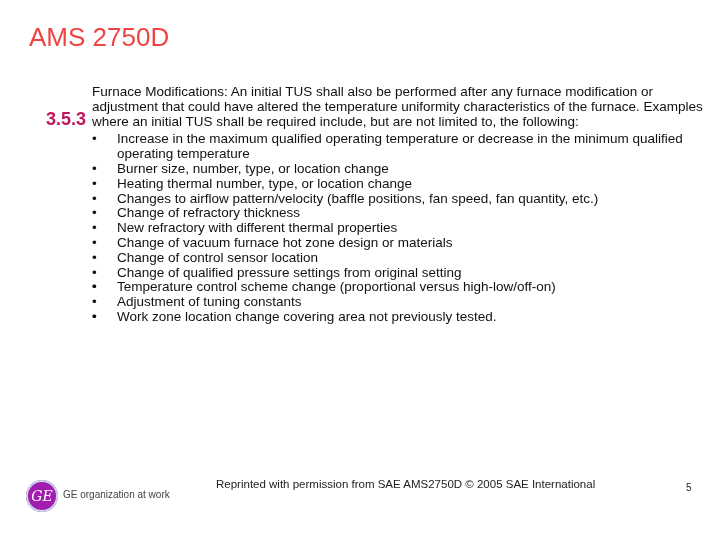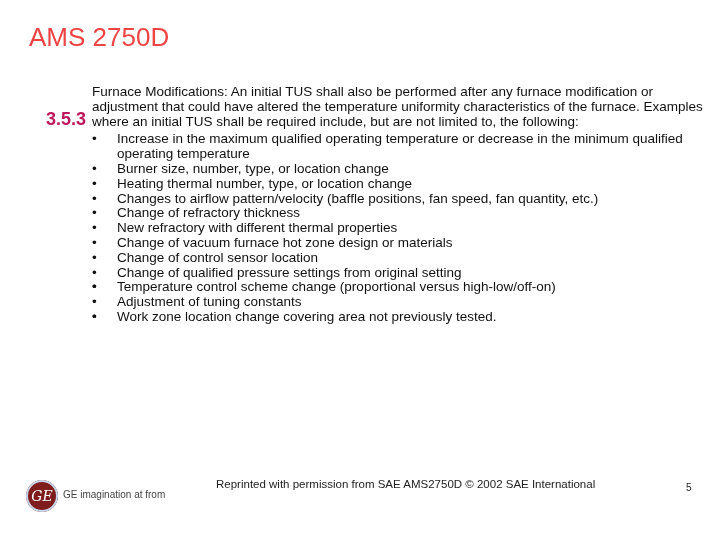--- a/index.html
+++ b/index.html
@@ -7,21 +7,21 @@
   .title{position:absolute;left:29px;top:22px;font-size:26px;color:#ef4444;font-family:"Liberation Sans",sans-serif;}
   .sec-num{position:absolute;left:46px;top:85px;font-size:18px;color:#be185d;font-weight:bold;margin-top:24px;}
   .body{position:absolute;left:92px;top:85px;width:615px;font-size:13.5px;color:#111;line-height:14.8px;}
   .intro{margin:0 0 3px 0;}
   ul{list-style:none;margin:0;padding:0;}
   li{position:relative;padding-left:25px;line-height:14.8px;}
   li .bullet{position:absolute;left:0;top:0;}
   .closing{margin-top:6px;}
   .footer-text{position:absolute;left:216px;top:478px;font-size:11.5px;color:#222;}
   .page-num{position:absolute;left:686px;top:482px;font-size:10px;color:#222;}
-  .logo{position:absolute;left:26px;top:480px;width:32px;height:32px;border-radius:50%;background:#7f1d1d;color:#fff;font-family:"DejaVu Serif",serif;font-style:italic;font-size:14px;display:flex;align-items:center;justify-content:center;box-shadow:0 0 0 2px #c9d6ea inset;}
+  .logo{position:absolute;left:26px;top:480px;width:32px;height:32px;border-radius:50%;background:#a21caf;color:#fff;font-family:"DejaVu Serif",serif;font-style:italic;font-size:14px;display:flex;align-items:center;justify-content:center;box-shadow:0 0 0 2px #c9d6ea inset;}
   .tagline{position:absolute;left:63px;top:489px;font-size:10px;color:#444;}
 </style>
 </head>
 <body>
 
 <div class="title">AMS 2750D</div>
 
 <div class="sec-num">3.5.3</div>
 
 <div class="body">
@@ -38,15 +38,15 @@
     <li><span class="bullet">•</span><span>Change of qualified pressure settings from original setting</span></li>
     <li><span class="bullet">•</span></li>
     <li><span class="bullet">•</span><span>Temperature control scheme change (proportional versus high-low/off-on)</span></li>
     <li><span class="bullet">•</span><span>Adjustment of tuning constants</span></li>
     <li><span class="bullet">•</span></li>
     <li><span class="bullet">•</span><span>Work zone location change covering area not previously tested.</span></li>
   </ul>
 </div>
 
 <div class="logo">GE</div>
-<div class="tagline">GE imagination at from</div>
-<div class="footer-text">Reprinted with permission from SAE AMS2750D © 2002 SAE International</div>
+<div class="tagline">GE organization at work</div>
+<div class="footer-text">Reprinted with permission from SAE AMS2750D © 2005 SAE International</div>
 <div class="page-num">5</div>
 
 </body></html>

